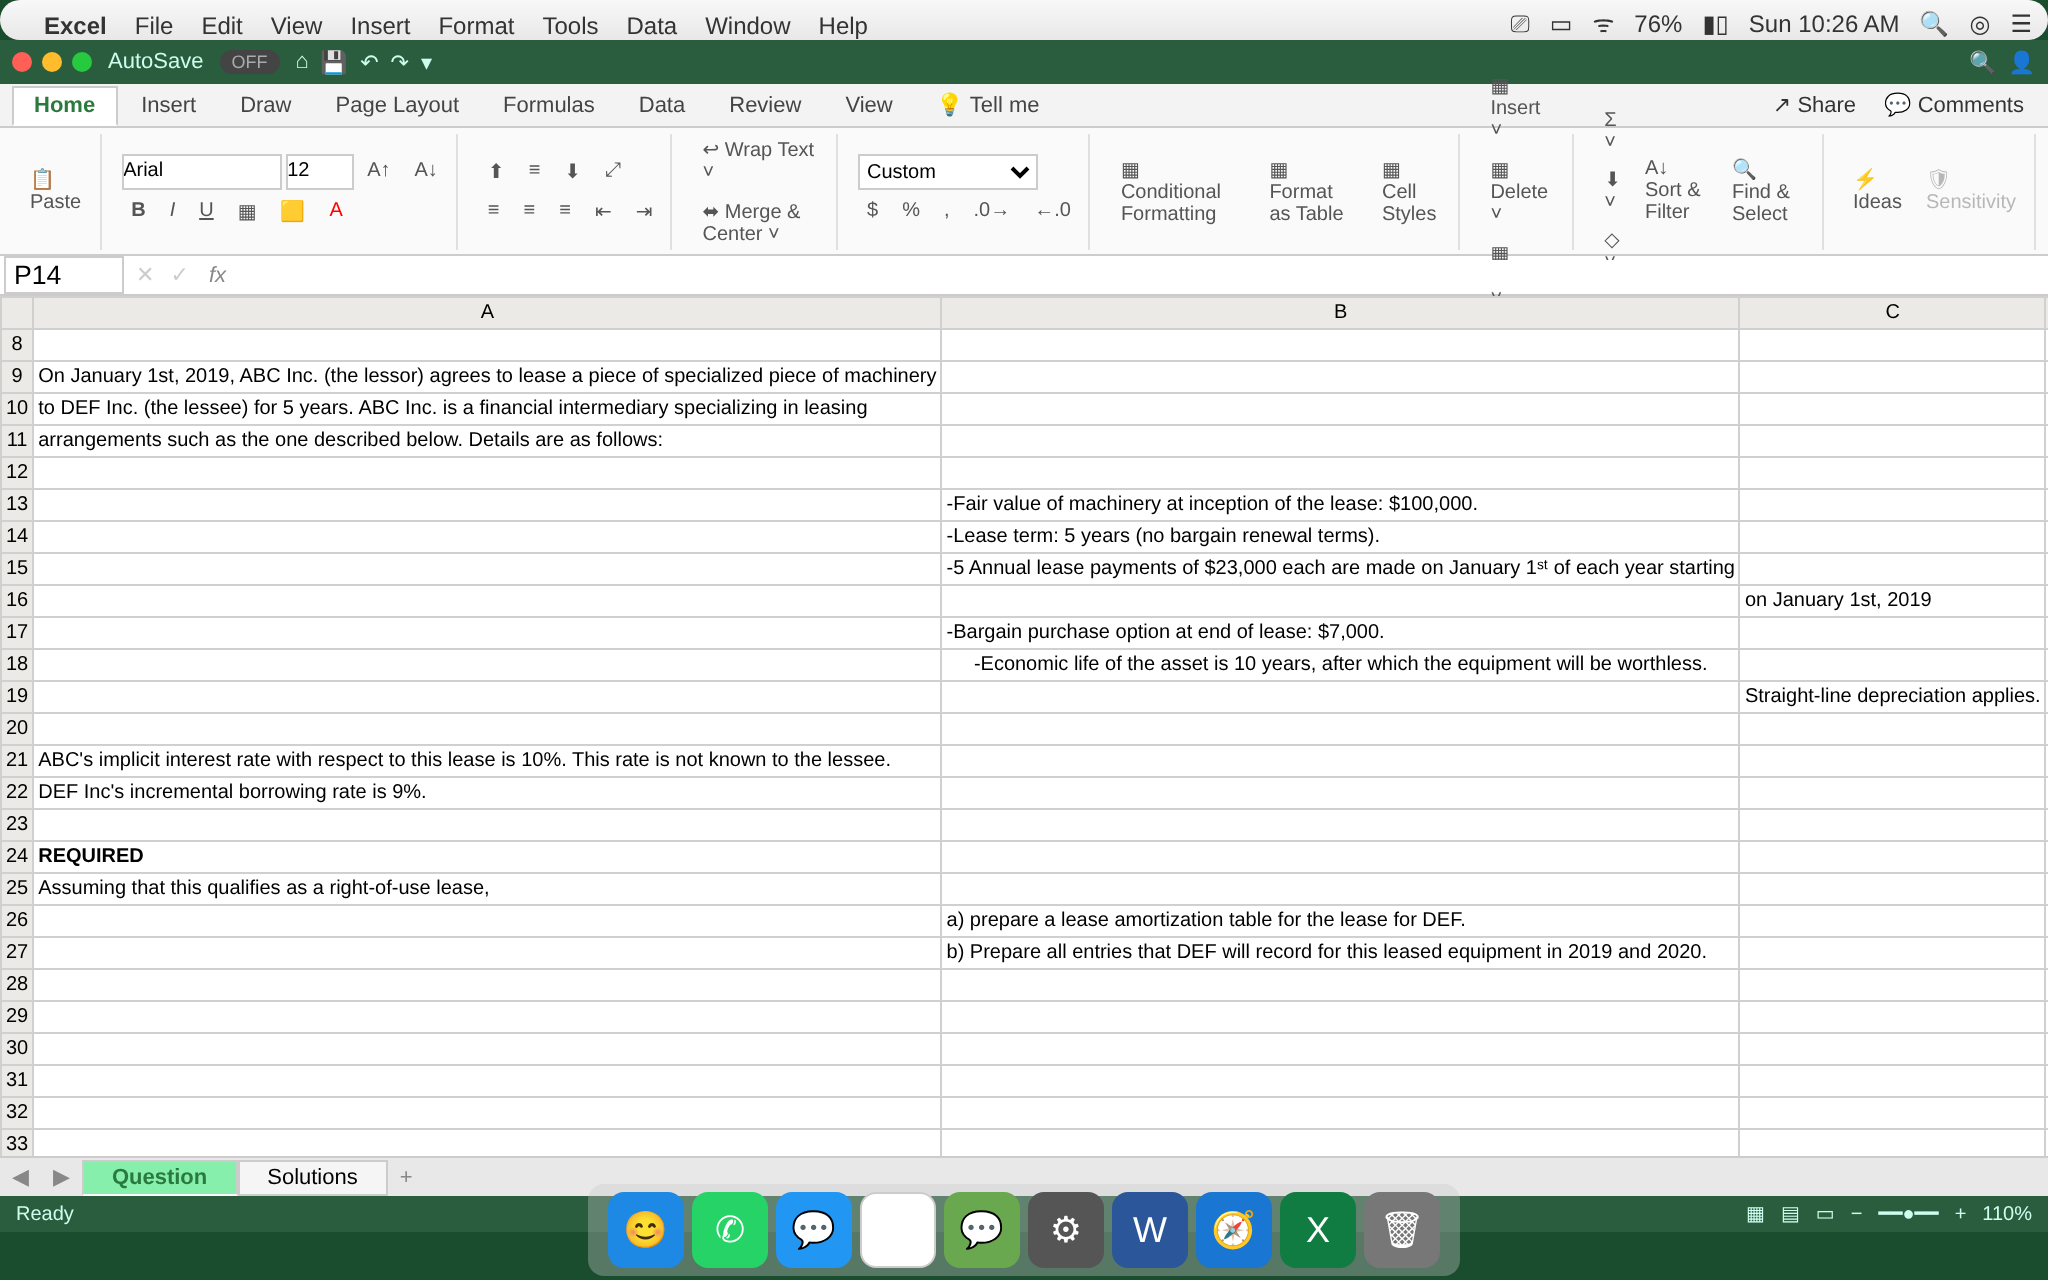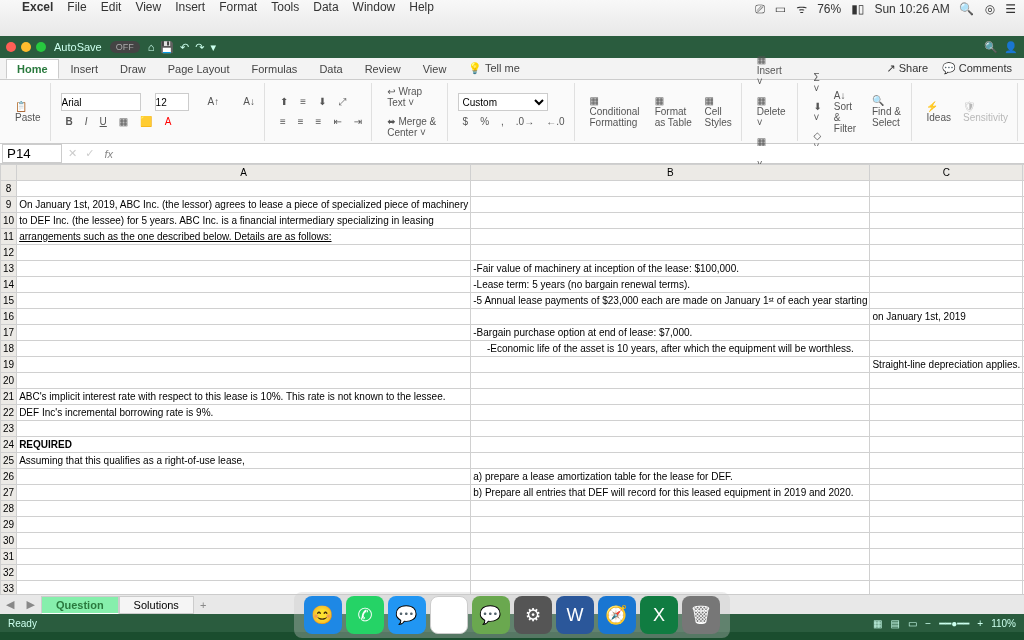--- a/index.html
+++ b/index.html
@@ -1,19 +1,19 @@
 <!DOCTYPE html>
 <html><head>
 <meta charset="utf-8">
 <style>
 * { margin: 0; padding: 0; box-sizing: border-box; font-family: -apple-system, Arial, sans-serif; }
 body { background: #1a4d2e; width: 1024px; height: 640px; overflow: hidden; font-size: 11px; }
 
 
-.mac-menu { height: 36px; background: linear-gradient(#f8f8f8,#e8e8e8); display: flex; align-items: flex-start; padding: 0 8px; gap: 14px; font-size: 12px; color: #333; }
+.mac-menu { height: 20px; background: linear-gradient(#f8f8f8,#e8e8e8); display: flex; align-items: flex-end; padding: 0 8px; gap: 14px; font-size: 12px; color: #333; border-radius: 10px; }
 .mac-menu .right { margin-left: auto; display: flex; align-items: center; gap: 10px; }
 .apple { font-size: 13px; }
 
 
 .title-bar { height: 22px; background: #2a5c3e; display: flex; align-items: center; color: #cfe; font-size: 11px; padding: 0 6px; gap: 8px; }
 .traffic { display: flex; gap: 5px; }
 .dot { width: 10px; height: 10px; border-radius: 50%; }
 .r{background:#ff5f56}.y{background:#ffbd2e}.g{background:#27c93f}
 .autosave { background: #444; color: #aaa; border-radius: 8px; padding: 1px 6px; font-size: 9px; }
 .title-center { position: absolute; left: 50%; transform: translateX(-50%); color:#fff; font-size: 11px; }
@@ -128,21 +128,21 @@
   <div class="spacer"></div>
   <div class="share">↗ <span>Share</span></div>
   <div class="comments">💬 <span>Comments</span></div>
 </div>
 
 <div class="ribbon">
   <div class="grp">
     <div class="btn">📋<br><span>Paste</span></div>
   </div>
   <div class="grp">
-    <div style="display:flex;gap:14px;">
+    <div style="display:flex;gap:2px;">
       <input class="small font-name" value="Arial" style="">
       <input class="small font-size" value="12" style="">
       <span class="btn">A↑</span>
       <span class="btn">A↓</span>
     </div>
     <div style="display:flex;gap:2px;">
       <span class="btn"><b>B</b></span>
       <span class="btn"><i>I</i></span>
       <span class="btn"><u>U</u></span>
       <span class="btn">▦</span>
@@ -241,21 +241,21 @@
         </tr>
         <tr>
           <th class="rowh">10</th>
           <td class="colA" style="white-space: nowrap; overflow: visible;">to DEF Inc. (the lessee) for 5 years. ABC Inc. is a financial intermediary specializing in leasing</td>
           <td class="colB"></td>
           <td class="colC"></td>
           <td class="colD"></td>
         </tr>
         <tr>
           <th class="rowh">11</th>
-          <td class="colA" style="white-space: nowrap; overflow: visible; text-decoration: underline;">arrangements such as the one described below. Details are as follows:</td>
+          <td class="colA" style="white-space: nowrap; overflow: visible;">arrangements such as the one described below. Details are as follows:</td>
           <td class="colB"></td>
           <td class="colC"></td>
           <td class="colD"></td>
         </tr>
         <tr>
           <th class="rowh">12</th>
           <td class="colA"></td>
           <td class="colB"></td>
           <td class="colC"></td>
           <td class="colD"></td>

